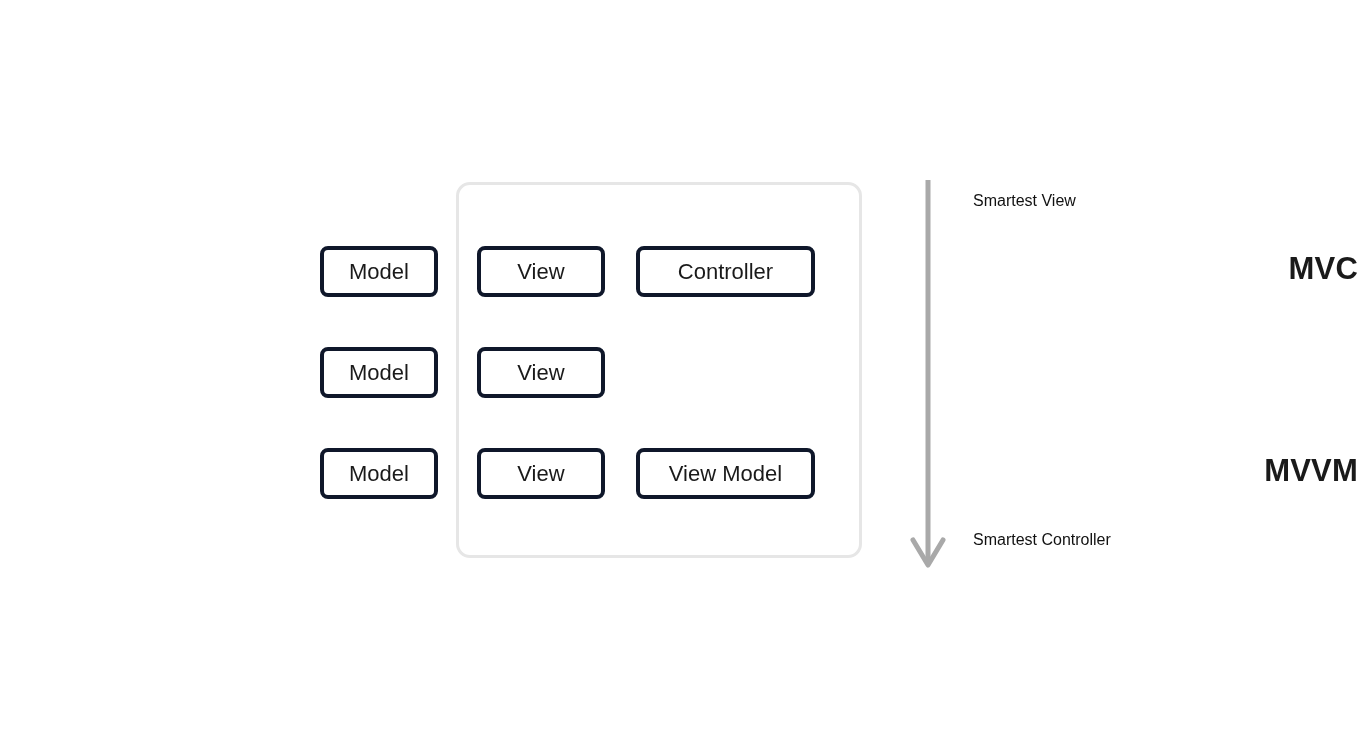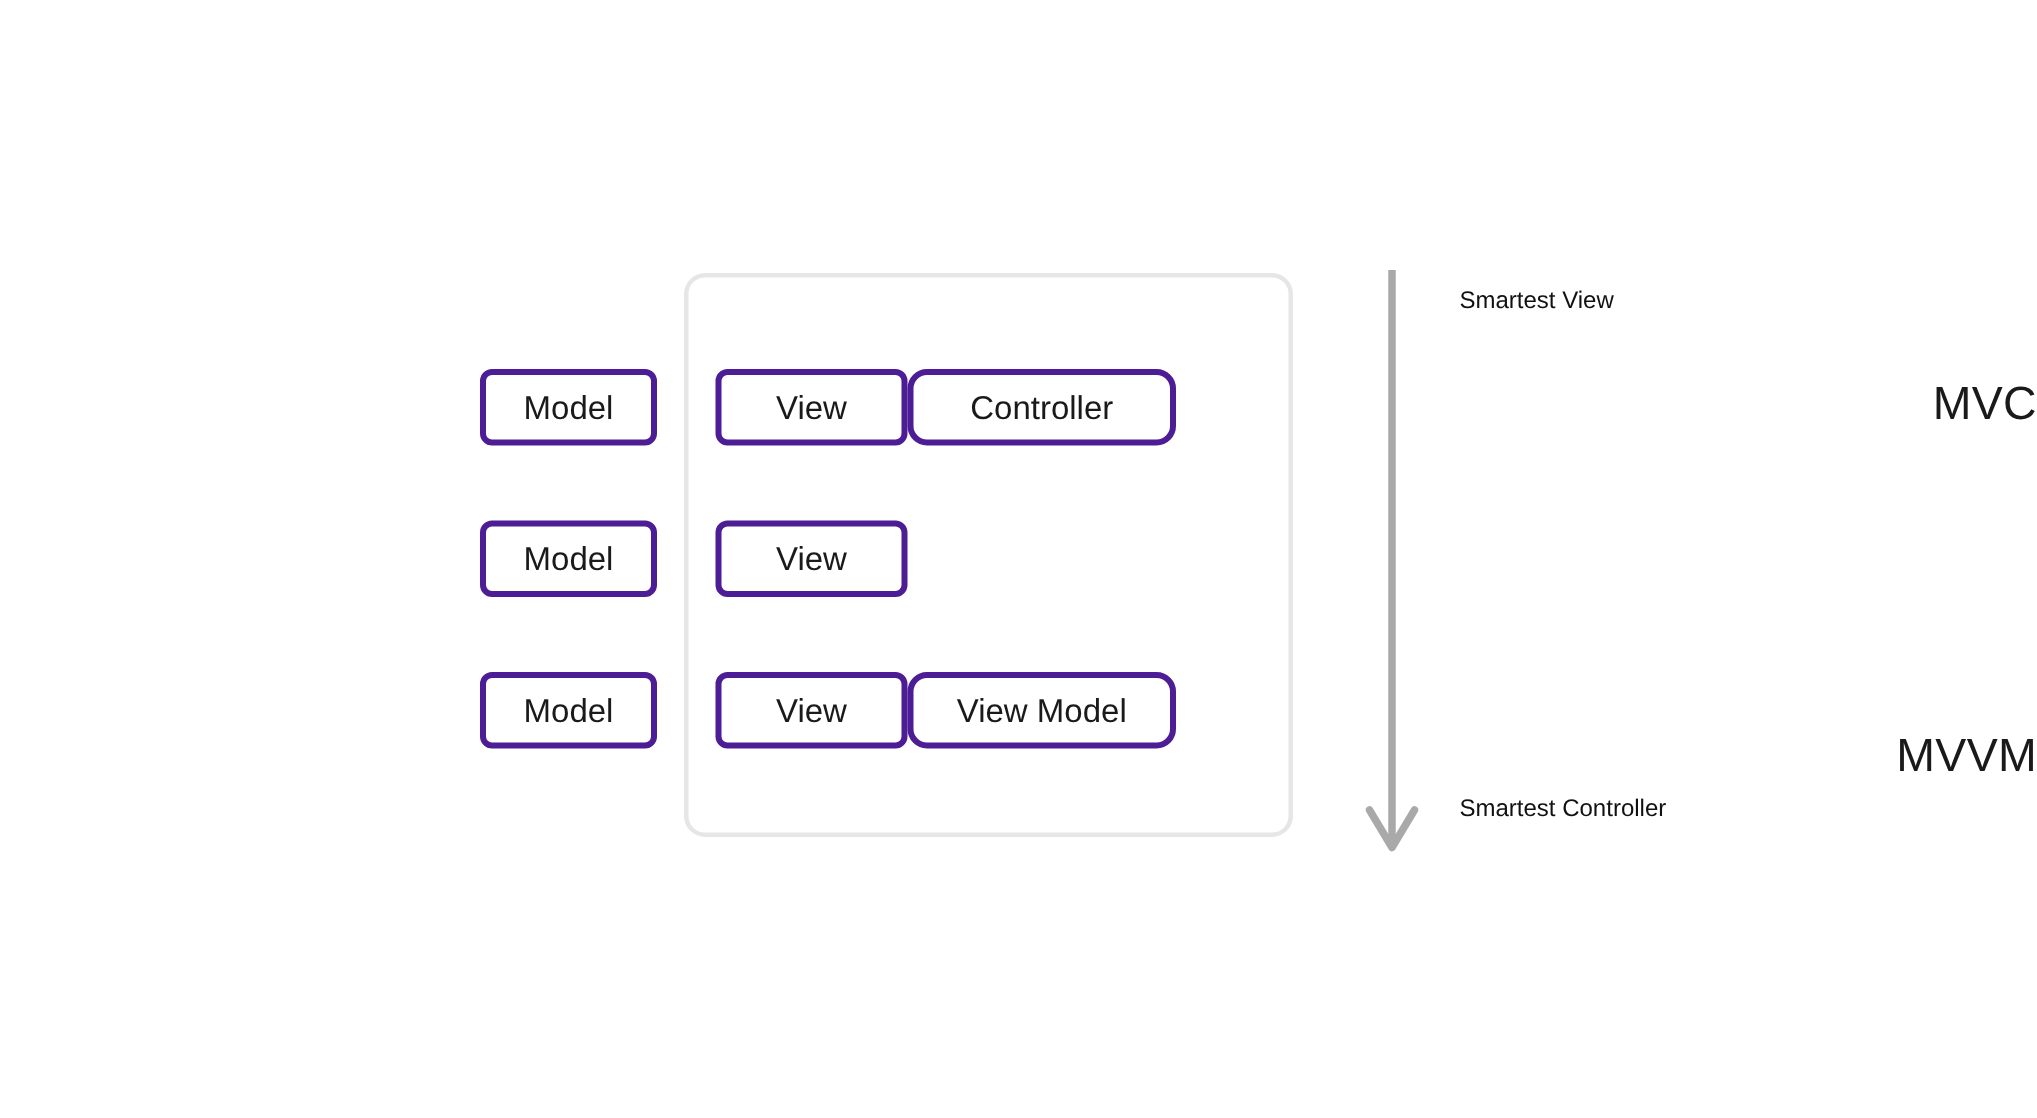--- a/index.html
+++ b/index.html
@@ -38,54 +38,55 @@
   .row-label {
     position: absolute;
     right: 0;
     width: 300px;
     text-align: right;
     font-size: 31px;
     line-height: 1;
     color: #1a1a1a;
     letter-spacing: 0.2px;
     white-space: nowrap;
+    font-weight: bold;
   }
 
   
   .node-box {
     position: absolute;
     box-sizing: border-box;
-    border: 4px solid #4c1d95;
+    border: 4px solid #0f172a;
     border-radius: 8px;
     background: #ffffff;
     display: flex;
     align-items: center;
     justify-content: center;
     height: 51px;
   }
   .node-box .node-label {
     font-size: 22px;
     line-height: 1;
     color: #1a1a1a;
     white-space: nowrap;
   }
 
   
   .col-model { left: 320px; width: 118px; }
   .col-view  { left: 477px; width: 128px; }
-  .col-third { left: 605px; width: 179px; border-radius: 13px; }
+  .col-third { left: 636px; width: 179px; }
 
   
   .row-1 { top: 246px; }
   .row-2 { top: 347px; }
   .row-3 { top: 448px; }
 
   .label-row-1 { top: 253px; }
   .label-row-2 { top: 354px; }
-  .label-row-3 { top: 455px; margin-top: 33px; }
+  .label-row-3 { top: 455px; }
 
   
   .spectrum-arrow {
     position: absolute;
     left: 905px;
     top: 178px;
     width: 46px;
     height: 394px;
   }
 

